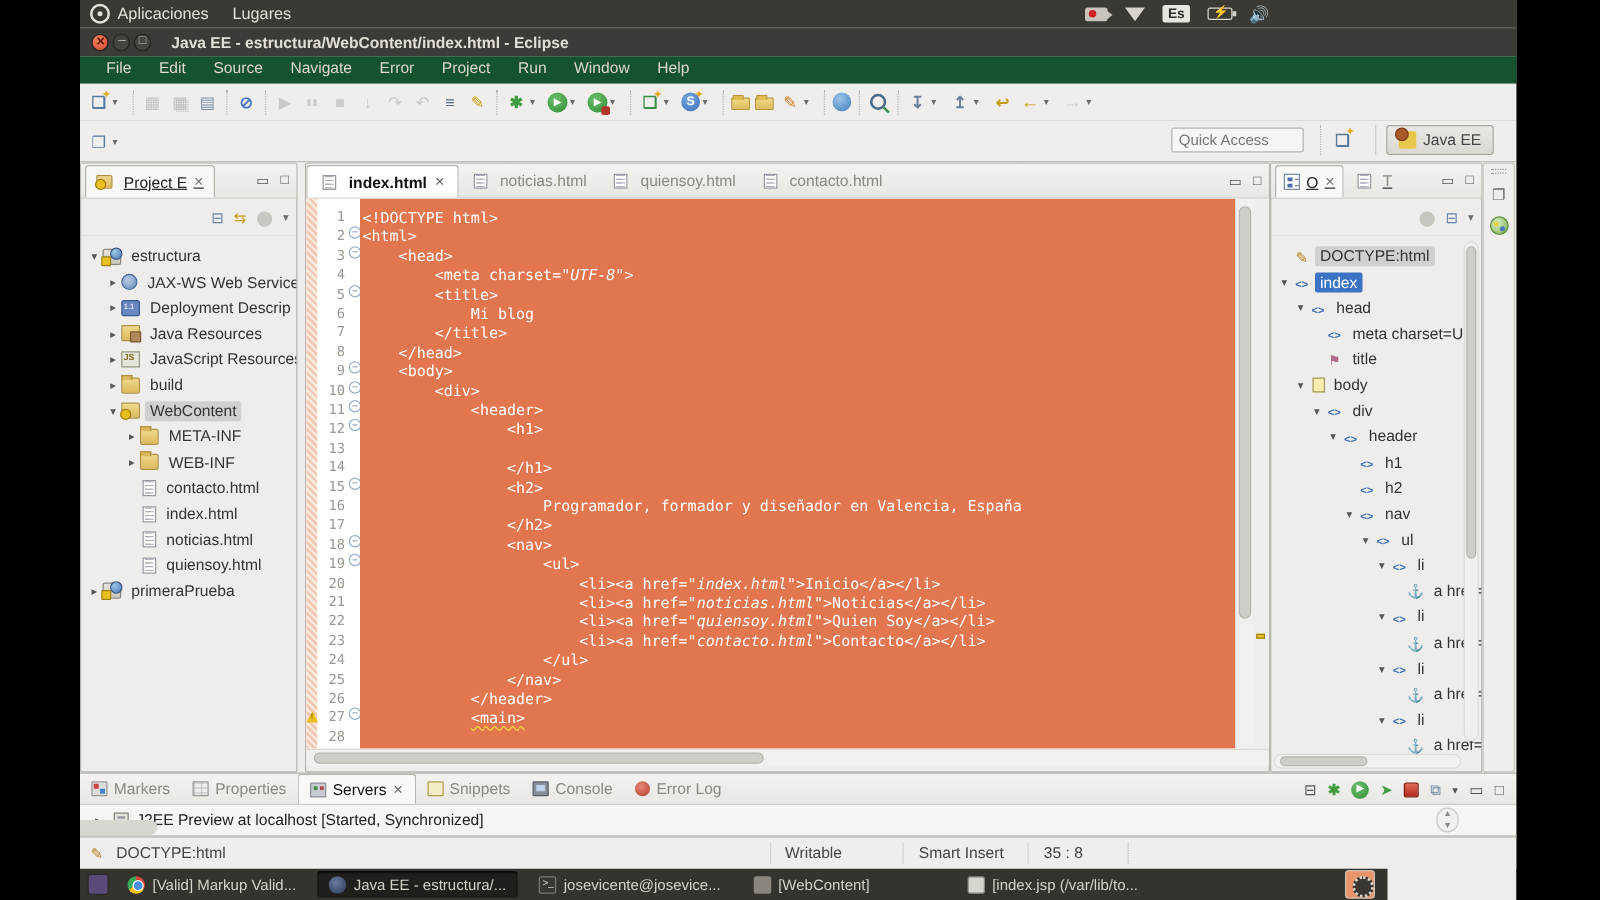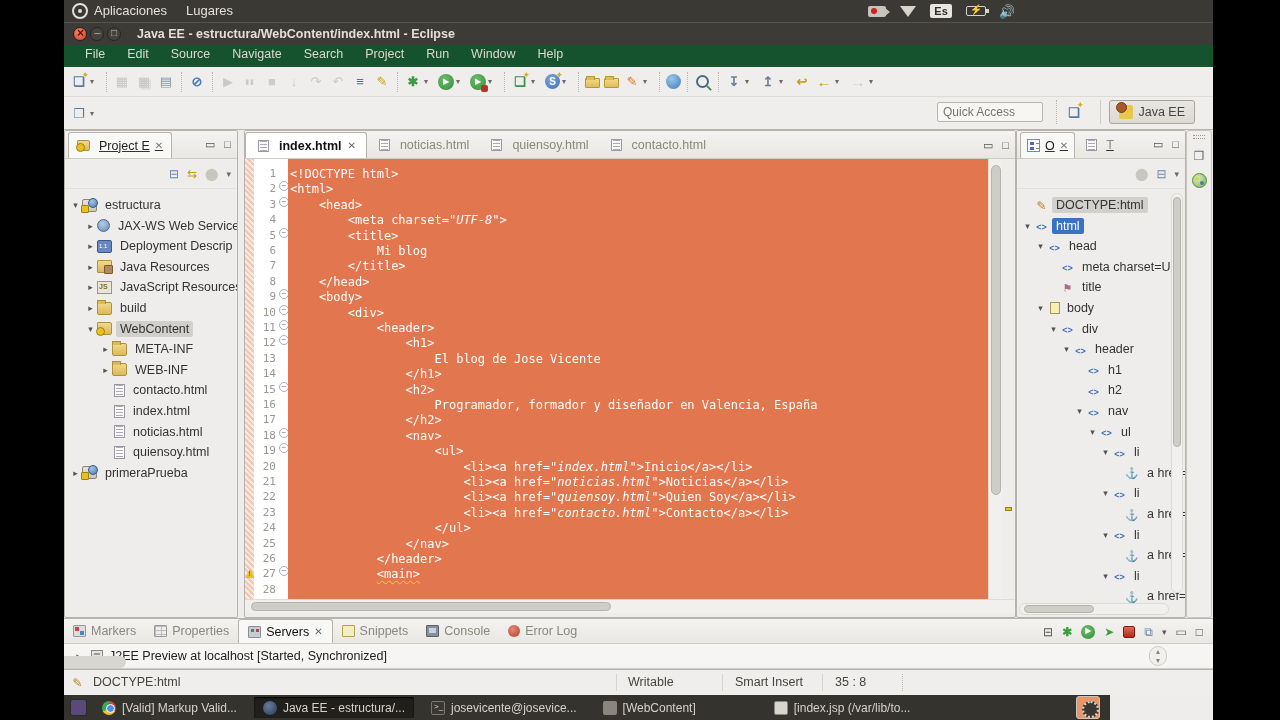--- a/index.html
+++ b/index.html
@@ -253,21 +253,21 @@
     <span class="wbtn mini"></span>
     <span class="wbtn maxi"></span>
     <span id="window-title">Java EE - estructura/WebContent/index.html - Eclipse</span>
   </div>
 
   <div id="menubar">
         <span class="mitem">File</span>
         <span class="mitem">Edit</span>
         <span class="mitem">Source</span>
         <span class="mitem">Navigate</span>
-        <span class="mitem">Search</span>
+        <span class="mitem">Error</span>
         <span class="mitem">Project</span>
         <span class="mitem">Run</span>
         <span class="mitem">Window</span>
         <span class="mitem">Help</span>
       </div>
 
   <div id="toolbar1">
         <span class="ticon I-new-wizard"></span>
         <span class="caret">▾</span>
         <span class="tsep"></span>
@@ -500,21 +500,20 @@
               <div class="cline" style="top: 38.8px;"><span>    &lt;head&gt;</span></div>
               <div class="cline" style="top: 54.2px;"><span>        &lt;meta charset="</span><span class="it">UTF-8</span><span>"&gt;</span></div>
               <div class="cline" style="top: 69.6px;"><span>        &lt;title&gt;</span></div>
               <div class="cline" style="top: 85px;"><span>            Mi blog</span></div>
               <div class="cline" style="top: 100.4px;"><span>        &lt;/title&gt;</span></div>
               <div class="cline" style="top: 115.8px;"><span>    &lt;/head&gt;</span></div>
               <div class="cline" style="top: 131.2px;"><span>    &lt;body&gt;</span></div>
               <div class="cline" style="top: 146.6px;"><span>        &lt;div&gt;</span></div>
               <div class="cline" style="top: 162px;"><span>            &lt;header&gt;</span></div>
               <div class="cline" style="top: 177.4px;"><span>                &lt;h1&gt;</span></div>
-              <div class="cline" style="top: 192.8px;"><span>                    El blog de Jose Vicente</span></div>
               <div class="cline" style="top: 208.2px;"><span>                &lt;/h1&gt;</span></div>
               <div class="cline" style="top: 223.6px;"><span>                &lt;h2&gt;</span></div>
               <div class="cline" style="top: 239px;"><span>                    Programador, formador y diseñador en Valencia, España</span></div>
               <div class="cline" style="top: 254.4px;"><span>                &lt;/h2&gt;</span></div>
               <div class="cline" style="top: 269.8px;"><span>                &lt;nav&gt;</span></div>
               <div class="cline" style="top: 285.2px;"><span>                    &lt;ul&gt;</span></div>
               <div class="cline" style="top: 300.6px;"><span>                        &lt;li&gt;&lt;a href="</span><span class="it">index.html</span><span>"&gt;Inicio&lt;/a&gt;&lt;/li&gt;</span></div>
               <div class="cline" style="top: 316px;"><span>                        &lt;li&gt;&lt;a href="</span><span class="it">noticias.html</span><span>"&gt;Noticias&lt;/a&gt;&lt;/li&gt;</span></div>
               <div class="cline" style="top: 331.4px;"><span>                        &lt;li&gt;&lt;a href="</span><span class="it">quiensoy.html</span><span>"&gt;Quien Soy&lt;/a&gt;&lt;/li&gt;</span></div>
               <div class="cline" style="top: 346.8px;"><span>                        &lt;li&gt;&lt;a href="</span><span class="it">contacto.html</span><span>"&gt;Contacto&lt;/a&gt;&lt;/li&gt;</span></div>
@@ -558,21 +557,21 @@
       </div>
       <div class="tree" id="outline-tree" style="height:428px">
             <div class="trow sel-gray" style="top: 6px; left: 4px;">
               <span class="tarrow"> </span>
               <span class="oi oi-doctype"></span>
               <span class="lbl">DOCTYPE:html</span>
             </div>
             <div class="trow sel-blue" style="top: 26.6px; left: 4px;">
               <span class="tarrow">▾</span>
               <span class="oi oi-tag"></span>
-              <span class="lbl">html</span>
+              <span class="lbl">index</span>
             </div>
             <div class="trow" style="top: 47.2px; left: 17px;">
               <span class="tarrow">▾</span>
               <span class="oi oi-tag"></span>
               <span class="lbl">head</span>
             </div>
             <div class="trow" style="top: 67.8px; left: 30px;">
               <span class="tarrow"> </span>
               <span class="oi oi-tag"></span>
               <span class="lbl">meta charset=U</span>

